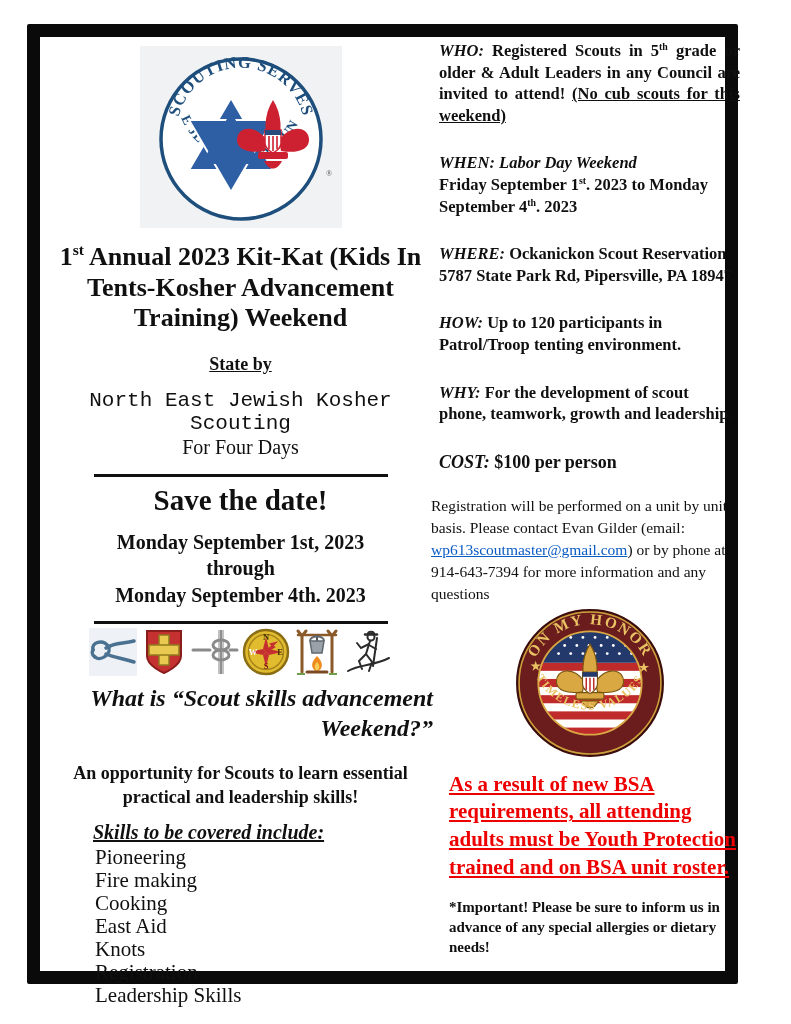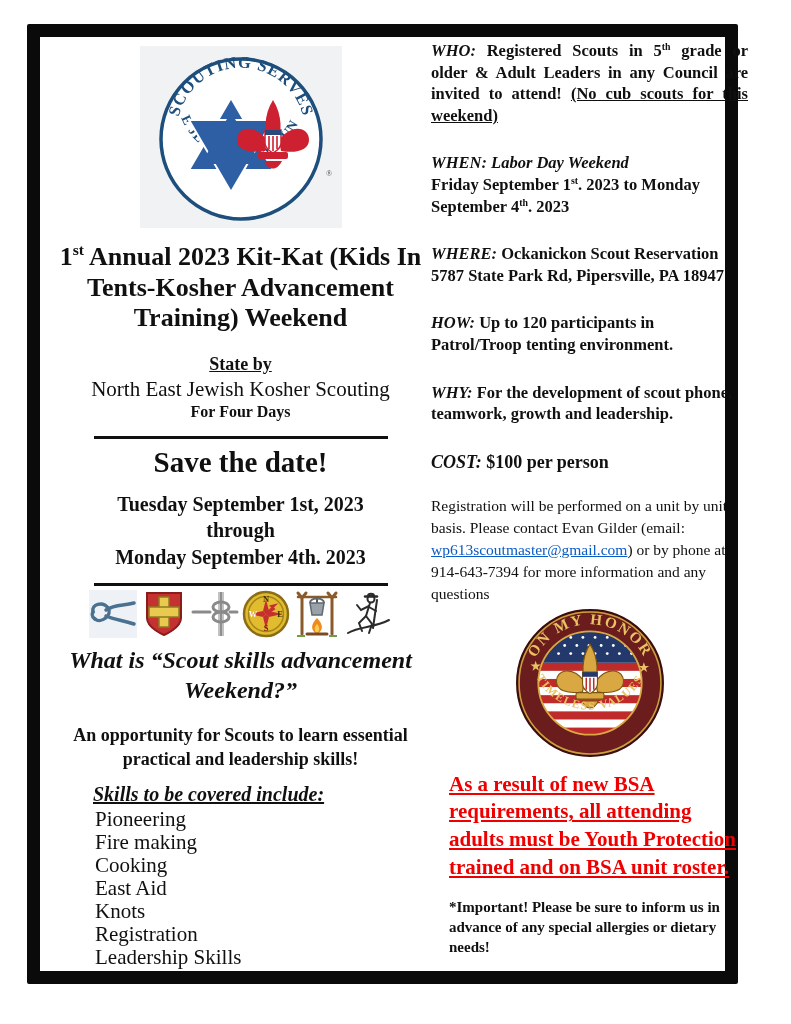--- a/index.html
+++ b/index.html
@@ -9,37 +9,37 @@
          border:13px solid #0a0a0a;box-sizing:border-box;border-radius:2px;}
   .content{position:absolute;left:48px;top:40px;width:700px;display:flex;}
   .col-left{width:385px;flex:none;text-align:center;}
   .col-right{width:317px;flex:none;margin-left:-2px;}
 
   
   .logo-wrap{margin-top:6px;}
   .title{margin:10px 0 0;font-size:26px;font-weight:bold;line-height:1.18;text-align:center;}
   .title sup{font-size:60%;vertical-align:super;line-height:0;}
   .hosted{margin-top:20px;font-size:18px;font-weight:bold;text-decoration:underline;}
-  .host{margin-top:2px;font-size:21px;font-family:Liberation Serif, serif;}
-  .duration{margin-top:1px;font-size:16px;font-weight:bold;}
+  .host{margin-top:14px;font-size:21px;font-family:Liberation Mono, monospace;}
+  .duration{margin-top:1px;font-size:20px;font-weight:normal;}
   hr.rule{border:none;border-top:3px solid #101010;width:294px;margin:15px auto 0;}
   .save{margin-top:7px;font-size:29px;font-weight:bold;}
   .dates{margin-top:12px;font-size:20px;font-weight:bold;line-height:1.32;}
   hr.rule2{border:none;border-top:3px solid #101010;width:294px;margin:13px auto 0;}
   .icon-row{margin-top:4px;display:flex;justify-content:center;gap:3px;}
   .icon-row svg{width:48px;height:48px;flex:none;}
-  .question{margin-top:7px;font-size:24px;font-weight:bold;font-style:italic;line-height:1.25;}
+  .question{margin-top:7px;font-size:24px;font-weight:bold;font-style:italic;line-height:1.25;text-align:right;}
   .opportunity{margin:19px auto 0;max-width:345px;font-size:18px;font-weight:bold;line-height:1.3;}
   .skills-heading{margin:12px 0 0 45px;text-align:left;font-size:20px;font-weight:bold;
                   font-style:italic;text-decoration:underline;}
   ul.skills{list-style:none;margin:2px 0 0 47px;padding:0;text-align:left;}
   ul.skills li{font-size:21px;line-height:23px;}
 
   
-  .blk{margin:0 0 26px;font-size:16.5px;font-weight:bold;line-height:1.31;}
+  .blk{margin:0 8px 26px;font-size:16.5px;font-weight:bold;line-height:1.31;}
   .blk .lbl{font-style:italic;}
   .blk .u{text-decoration:underline;}
   .justify{text-align:justify;}
   .blk sup{font-size:60%;vertical-align:super;line-height:0;}
   .cost-blk{margin-bottom:20px;font-size:18px;}
   .reg{margin:0;font-size:15.5px;font-weight:normal;line-height:22px;}
   .reg a{color:#0a5bc4;text-decoration:underline;}
   .badge-wrap{text-align:center;margin-top:2px;}
   .warning{margin:8px 0 0 18px;font-size:21px;font-weight:bold;color:#ee0000;
            text-decoration:underline;line-height:1.33;}
@@ -93,21 +93,21 @@
 
       <div class="hosted">State by</div>
       <div class="host">North East Jewish Kosher Scouting</div>
       <div class="duration">For Four Days</div>
 
       <hr class="rule">
 
       <div class="save">Save the date!</div>
 
       <div class="dates">
-        <span>Tuesday September 1st, 2023</span><br>
+        <span>Monday September 1st, 2023</span><br>
         <span>through</span><br>
         <span>Monday September 4th. 2023</span>
       </div>
 
       <hr class="rule2">
 
       <div class="icon-row">
         <svg viewBox="0 0 48 48">
           <rect width="48" height="48" fill="#eef2f6"></rect>
           <g stroke="#4b7191" stroke-width="3.5" fill="none" stroke-linecap="round">

